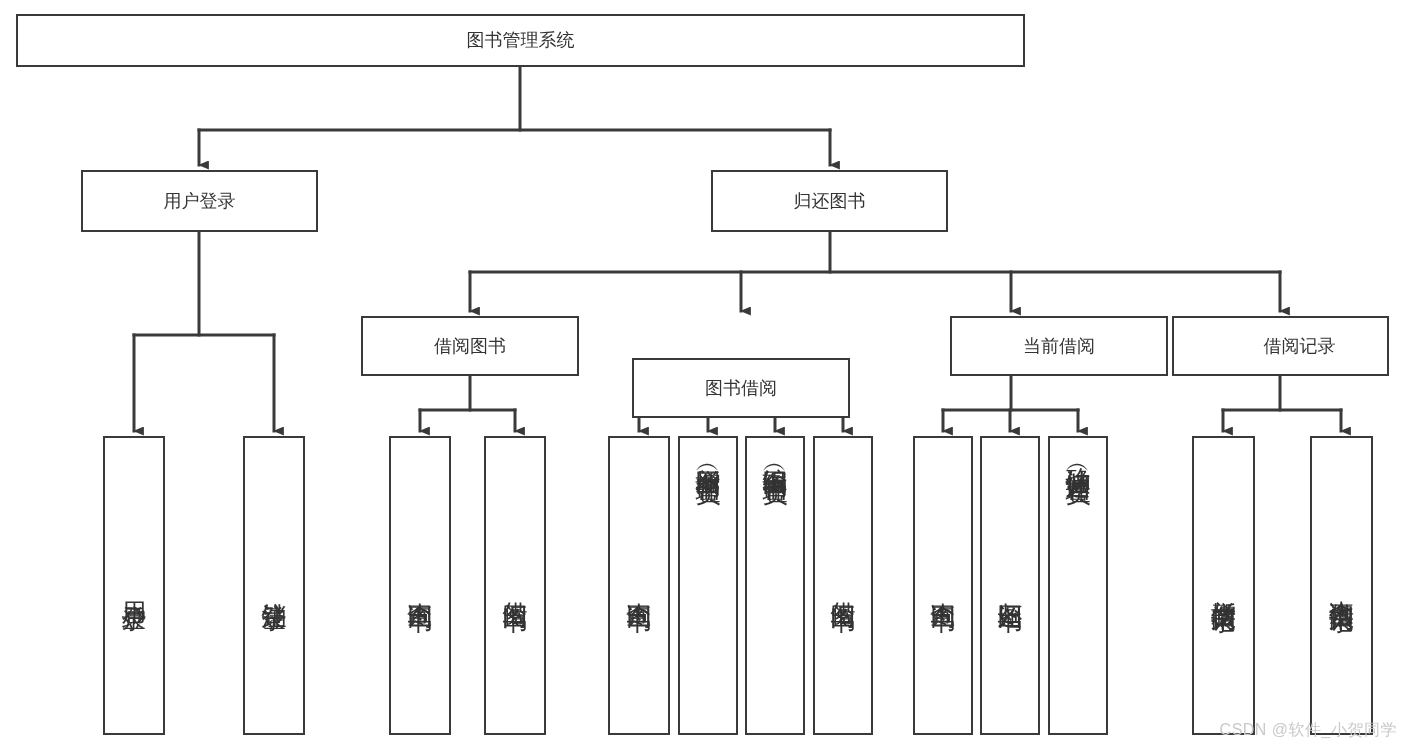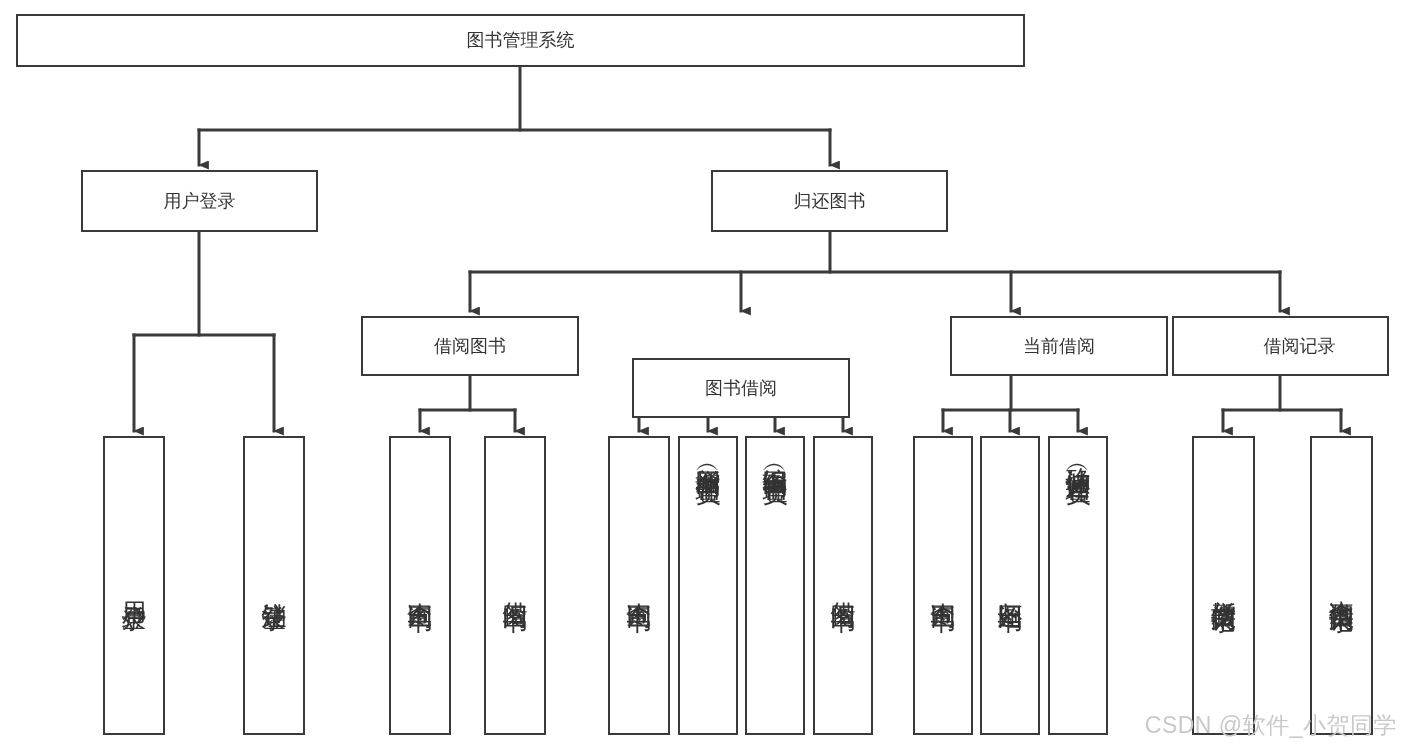--- a/index.html
+++ b/index.html
@@ -58,21 +58,21 @@
     line-height: 1;
   }
   .node.vert.centered {
     align-items: center;
     padding-top: 0;
   }
   #watermark {
     position: absolute;
     right: 8px;
     bottom: 6px;
-    font-size: 23px;
+    font-size: 16px;
     color: #c9c9c9;
     letter-spacing: 0.5px;
     white-space: nowrap;
   }
 </style>
 </head>
 <body>
 
 <div id="canvas">
 

